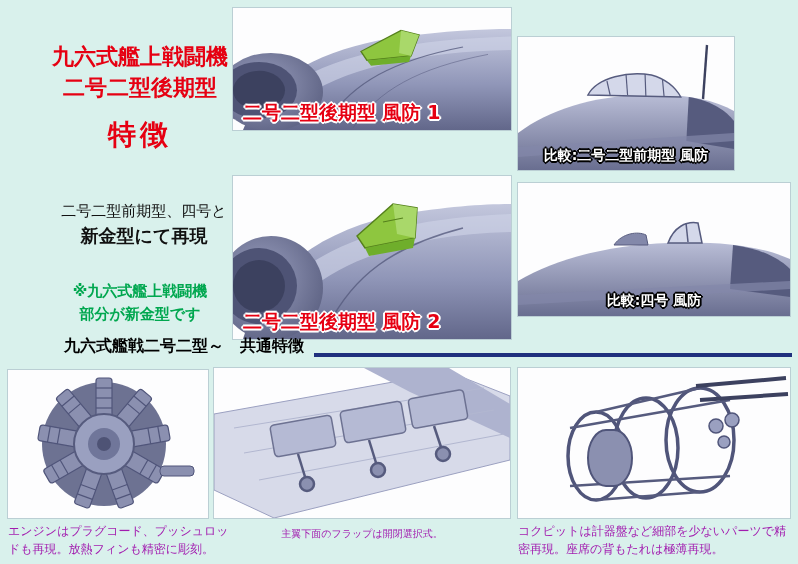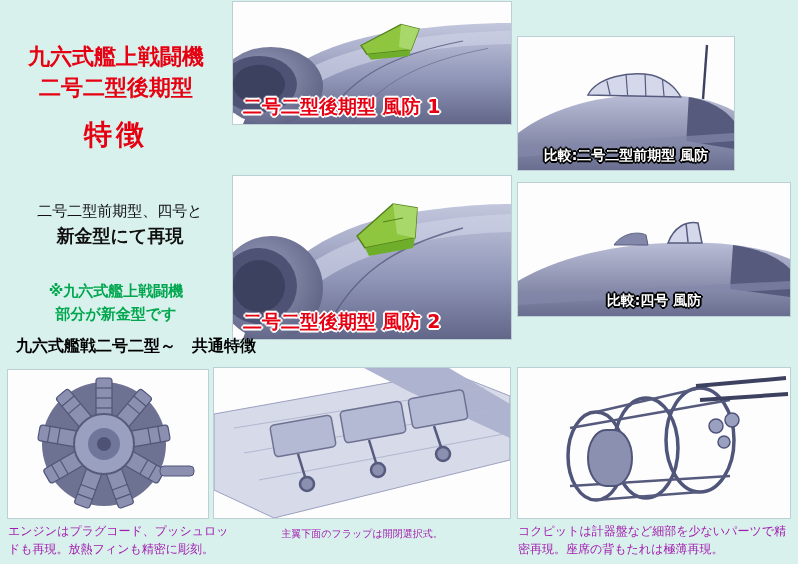--- a/index.html
+++ b/index.html
@@ -2,21 +2,21 @@
 <html><head>
 <meta charset="utf-8">
 <style>
   * { margin:0; padding:0; box-sizing:border-box; }
   html,body { width:798px; height:564px; }
   .page {
     position:relative; width:798px; height:564px;
     background:#d9f1ec; overflow:hidden;
     font-family:"DejaVu Sans", sans-serif;
   }
-  .abs { position:absolute; }
+  .abs { position:absolute;padding-left:48px; }
 
   
   .title-block { left:0; top:42px; width:232px; text-align:center; font-weight:bold; }
   .title-line { font-size:22px; line-height:1.4; }
   .title-feature { font-size:28px; letter-spacing:4px; margin-top:12px; }
 
   .note-block { left:0; top:192px; width:240px; text-align:center; color:#111;margin-top:8px; }
   .note-line1 { font-size:15px; line-height:1.5; }
   .note-line2 { font-size:18px; font-weight:bold; line-height:1.45; }
 
@@ -34,21 +34,21 @@
     text-shadow:-1px -1px 0 #fff,1px -1px 0 #fff,-1px 1px 0 #fff,1px 1px 0 #fff,
                 -2px 0 0 #fff,2px 0 0 #fff,0 -2px 0 #fff,0 2px 0 #fff;
   }
   .cap-white {
     color:#fff; font-size:14px;
     text-shadow:-1px -1px 0 #000,1px -1px 0 #000,-1px 1px 0 #000,1px 1px 0 #000,
                 -2px 0 0 #000,2px 0 0 #000,0 -2px 0 #000,0 2px 0 #000;
   }
 
   
-  .section-head { left:16px; top:336px; width:776px; display:flex; align-items:flex-start; gap:10px;flex-direction:column; }
+  .section-head { left:16px; top:336px; width:776px; display:flex; align-items:flex-end; gap:10px; }
   .section-title { font-size:16px; font-weight:bold; color:#000; white-space:nowrap; }
   .section-rule { flex:1; height:4px; margin-top:2px; }
 
   .bcap { position:absolute; font-size:12px; color:#a21caf; line-height:1.5; }
   .bcap-center { text-align:center; }
 </style>
 </head>
 <body>
 
 <div class="page">
@@ -62,21 +62,21 @@
   <div class="abs note-block">
     <div class="note-line1">二号二型前期型、四号と</div>
     <div class="note-line2">新金型にて再現</div>
   </div>
 
   <div class="abs green-block" style="color:#00a74f;">
     <div>※九六式艦上戦闘機</div>
     <div>部分が新金型です</div>
   </div>
 
-  <div class="panel" style="left:233px; top:2px; width:278px; height:122px;">
+  <div class="panel" style="left:233px; top:8px; width:278px; height:122px;">
     <svg viewBox="0 0 278 163" preserveAspectRatio="none">
       <defs>
         <linearGradient id="gA1" x1="0" x2="0" y1="0" y2="1">
           <stop offset="0" stop-color="#c3c7dd"></stop>
             <stop offset="0.55" stop-color="#9096b8"></stop>
             <stop offset="1" stop-color="#62678a"></stop>
         </linearGradient>
         <radialGradient id="gA2" cx="0.4" cy="0.4" r="0.75">
           <stop offset="0" stop-color="#9ba0c0"></stop>
             <stop offset="1" stop-color="#565b7c"></stop>

